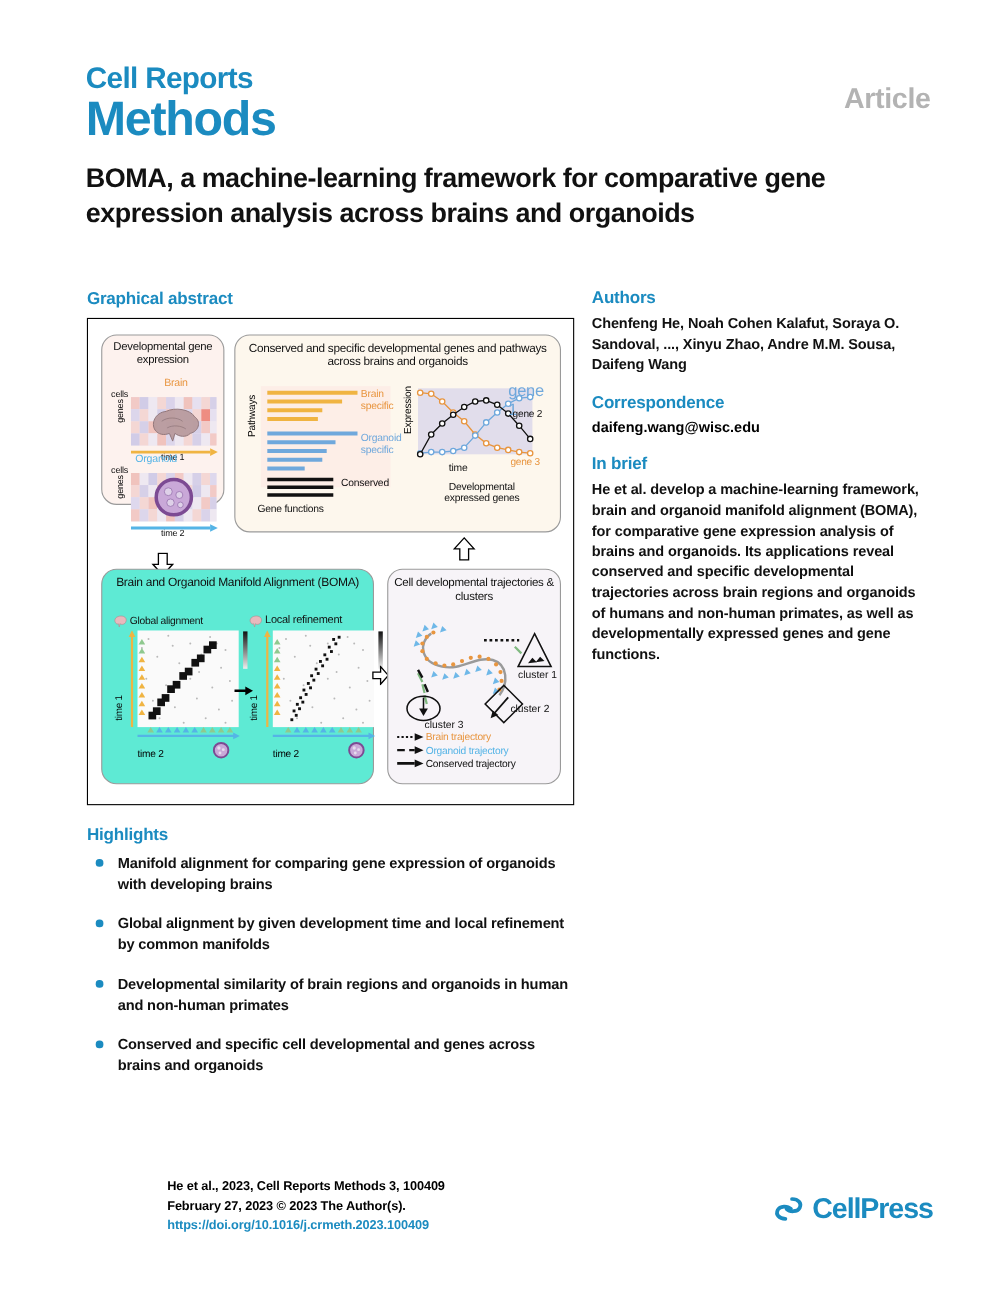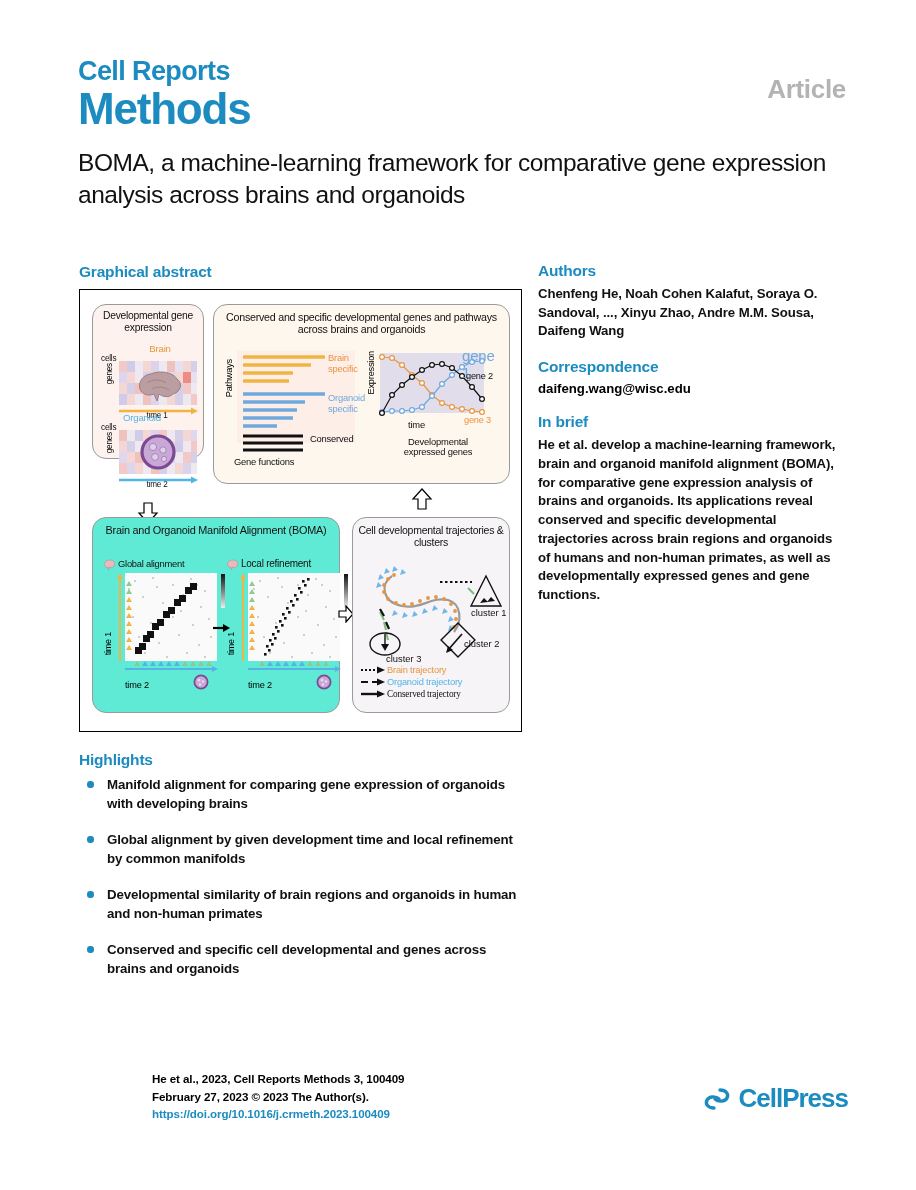--- a/index.html
+++ b/index.html
@@ -52,21 +52,21 @@
     letter-spacing: -0.3px;
   }
 
   
   .paper-title {
     position: absolute;
     left: 78px;
     top: 147px;
     width: 770px;
     font-size: 24.5px;
-    font-weight: normal;
+    font-weight: bold;
     line-height: 1.3;
     letter-spacing: -0.45px;
     color: #111;
   }
 
   
   .sec-head {
     color: #1b8bc0;
     font-weight: bold;
     font-size: 15.5px;
@@ -783,21 +783,21 @@
               <line x1="0" y1="5" x2="16" y2="5" stroke="#111" stroke-width="2" stroke-dasharray="7 4"></line>
               <polygon points="24,5 16,1.5 16,8.5" fill="#111"></polygon>
             </svg>
             <span style="font-size:9.3px;color:#55b4e6;letter-spacing:-0.2px;">Organoid trajectory</span>
           </div>
           <div style="display:flex;align-items:center;height:12px;">
             <svg width="26" height="10">
               <line x1="0" y1="5" x2="16" y2="5" stroke="#111" stroke-width="2.4"></line>
               <polygon points="24,5 16,1.5 16,8.5" fill="#111"></polygon>
             </svg>
-            <span style="font-size:9.3px;color:#111;letter-spacing:-0.2px;font-family:Liberation Serif, serif;">Conserved trajectory</span>
+            <span style="font-size:9.3px;color:#111;letter-spacing:-0.2px;">Conserved trajectory</span>
           </div>
         </div>
       </div>
 
     </div>
   </div>
 
   <div class="sec-head" id="hl-head">Highlights</div>
   <div class="hl-list">
     <div class="hl-item">

